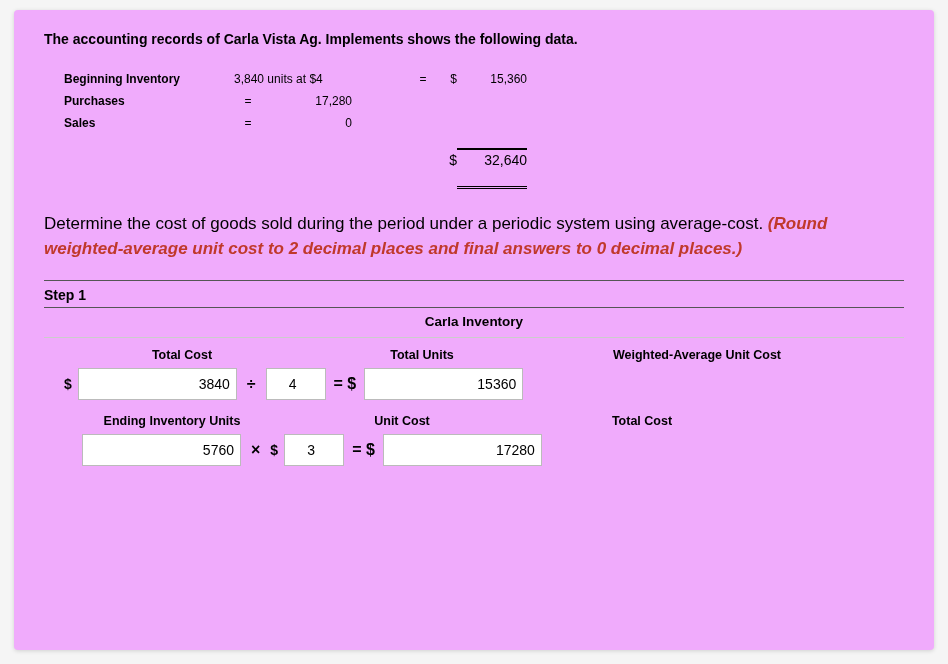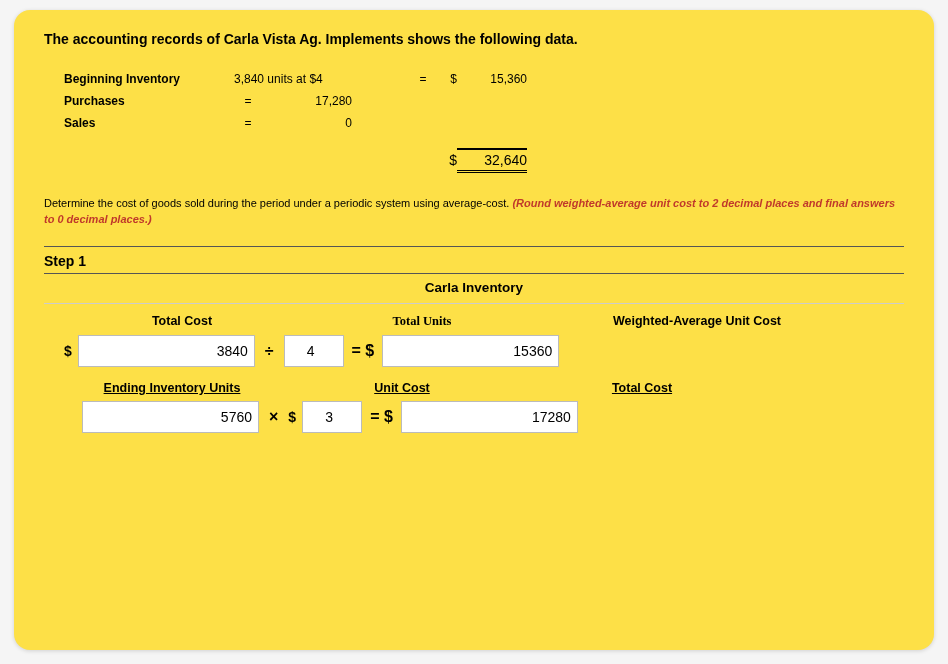--- a/index.html
+++ b/index.html
@@ -6,25 +6,25 @@
     body {
       font-family: Arial, sans-serif;
       background: #f5f5f5;
       display: flex;
       justify-content: center;
       align-items: flex-start;
       min-height: 664px;
       padding: 10px;
     }
     .page-container {
-      background: #fde047;
+      background: #f0abfc;
       width: 920px;
       min-height: 640px;
       padding: 20px 30px;
-      border-radius: 16px;
+      border-radius: 4px;
       box-shadow: 0 1px 4px rgba(0,0,0,0.15);
     }
     .intro-text {
       font-size: 14px;
       font-weight: bold;
       margin-bottom: 22px;
       line-height: 1.4;
     }
     .inventory-table {
       margin-left: 20px;
@@ -68,24 +68,24 @@
       margin-bottom: 4px;
     }
     .total-spacer { width: 373px; }
     .total-dollar { width: 20px; text-align: right; }
     .total-amount {
       width: 70px;
       text-align: right;
       border-top: 2px solid #000;
       border-bottom: 3px double #000;
       padding-top: 2px;
-      padding-bottom: 2px;
+      padding-bottom: 18px;
     }
     .instructions {
-      font-size: 11px;
+      font-size: 17px;
       margin-top: 22px;
       margin-bottom: 18px;
       line-height: 1.5;
     }
     .instructions em {
       font-style: italic;
       font-weight: bold;
       color: #c0392b;
     }
     .step-section {
@@ -139,21 +139,21 @@
     }
     .calc-input {
       border: 1px solid #bbb;
       background: #fff;
       height: 32px;
       font-size: 14px;
       text-align: right;
       padding-right: 6px;
       outline: none;
     }
-    .input-wide { width: 177px; }
+    .input-wide { width: 159px; }
     .input-narrow { width: 60px; text-align: center; }
 
     .calc-operator {
       font-size: 16px;
       font-weight: bold;
       margin: 0 10px;
     }
     .calc-equals {
       font-size: 16px;
       font-weight: bold;
@@ -207,35 +207,35 @@
     <hr class="step-divider">
     <div class="step-title">Step 1</div>
     <div class="sub-title">Carla Inventory</div>
 
     <div class="calc-section">
 
       <div class="col-header-row">
         <div style="width:18px;"></div>
         <div class="col-header col-total-cost">Total Cost</div>
         <div style="width:30px;"></div>
-        <div class="col-header col-total-units" style="margin-left:10px;font-family:Liberation Serif, serif;">Total Units</div>
+        <div class="col-header col-total-units" style="margin-left:10px;">Total Units</div>
         <div style="width:20px;"></div>
         <div class="col-header col-wa-unit-cost" style="margin-left:30px;">Weighted-Average Unit Cost</div>
       </div>
 
       <div class="calc-row">
         <span class="calc-dollar-prefix">$</span>
         <input class="calc-input input-wide" type="text" value="3840" style="">
         <span class="calc-operator">÷</span>
         <input class="calc-input input-narrow" type="text" value="4" style="">
         <span class="calc-equals">= $</span>
         <input class="calc-input input-wide" type="text" value="15360" style="">
       </div>
 
-      <div class="col-header-row" style="margin-top:4px;text-decoration:underline;">
+      <div class="col-header-row" style="margin-top:4px;">
         <div style="width:18px;"></div>
         <div class="col-header" style="width:180px;text-align:center;">Ending Inventory Units</div>
         <div style="width:40px;"></div>
         <div class="col-header" style="width:180px;text-align:center;margin-left:10px;">Unit Cost</div>
         <div style="width:20px;"></div>
         <div class="col-header" style="width:200px;text-align:center;margin-left:30px;">Total Cost</div>
       </div>
 
       <div class="calc-row">
         <input class="calc-input input-wide" type="text" style="margin-left: 18px;" value="5760">

